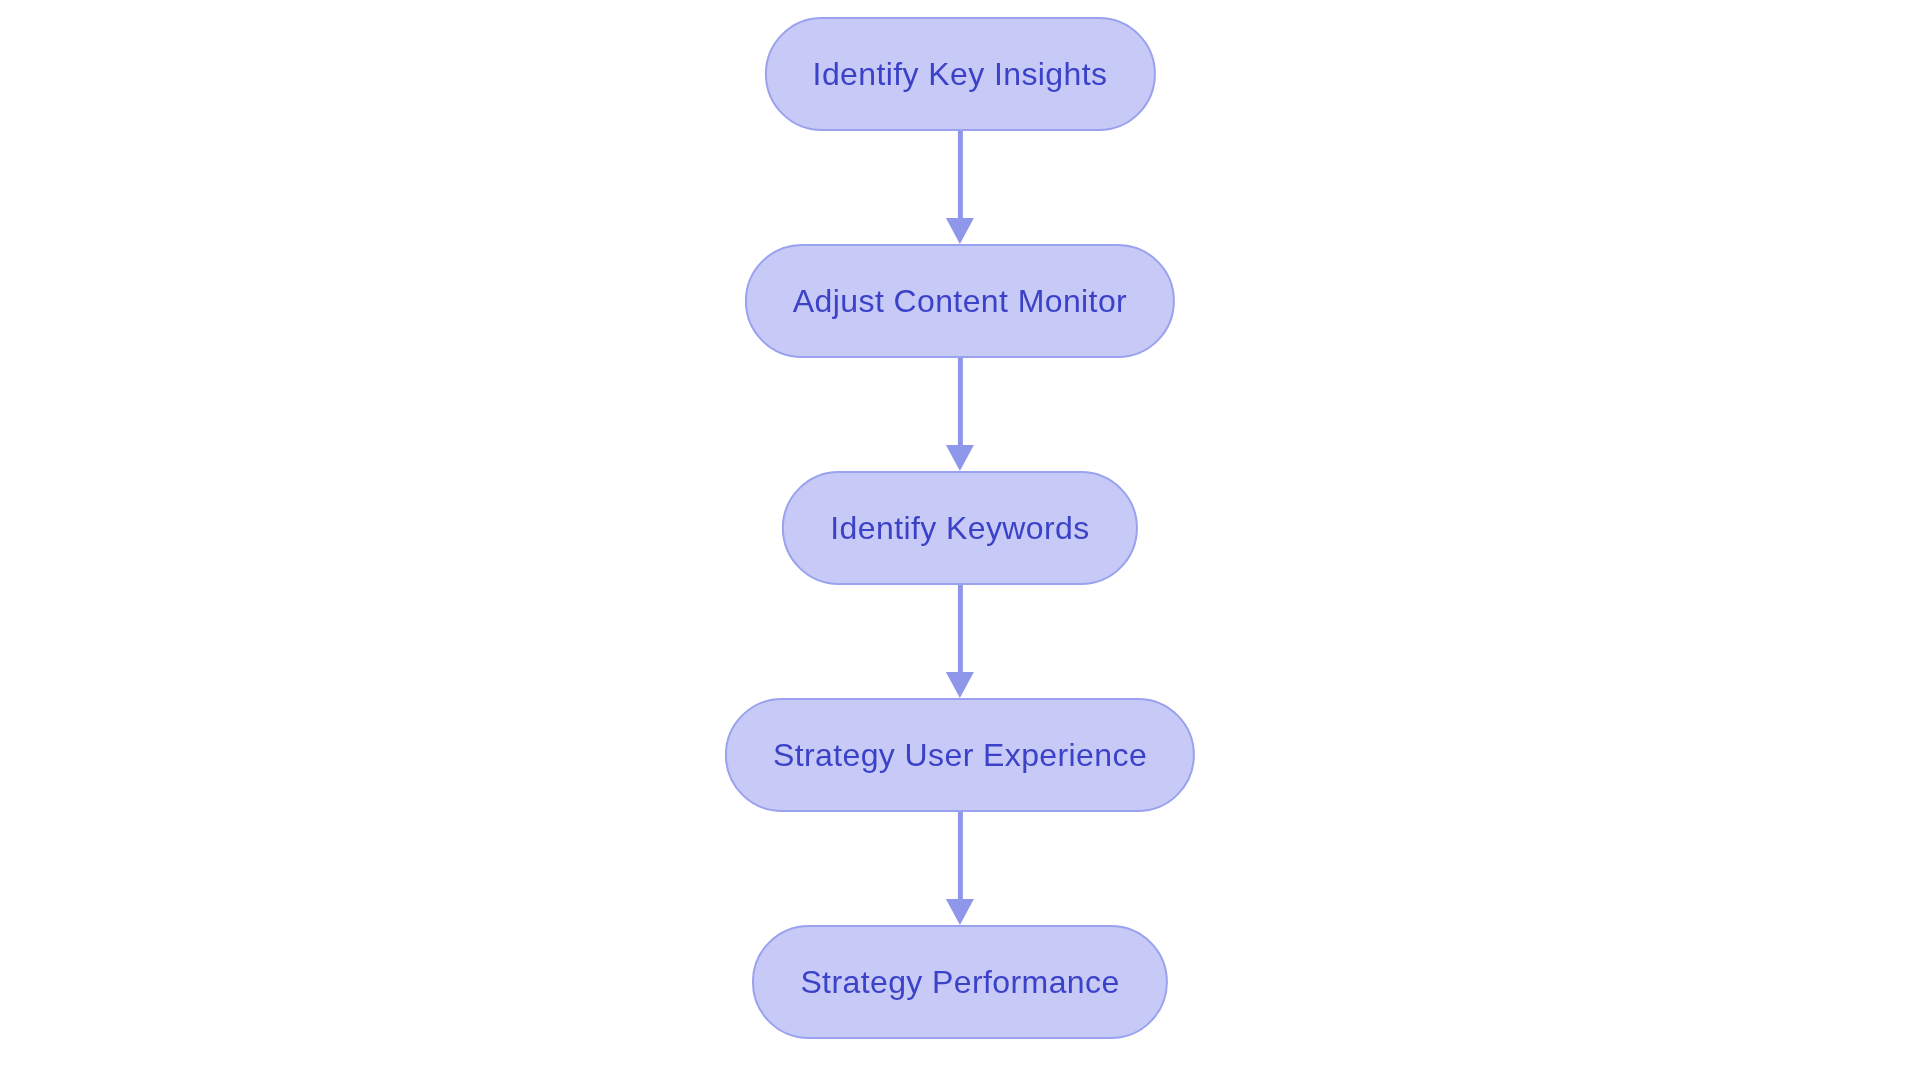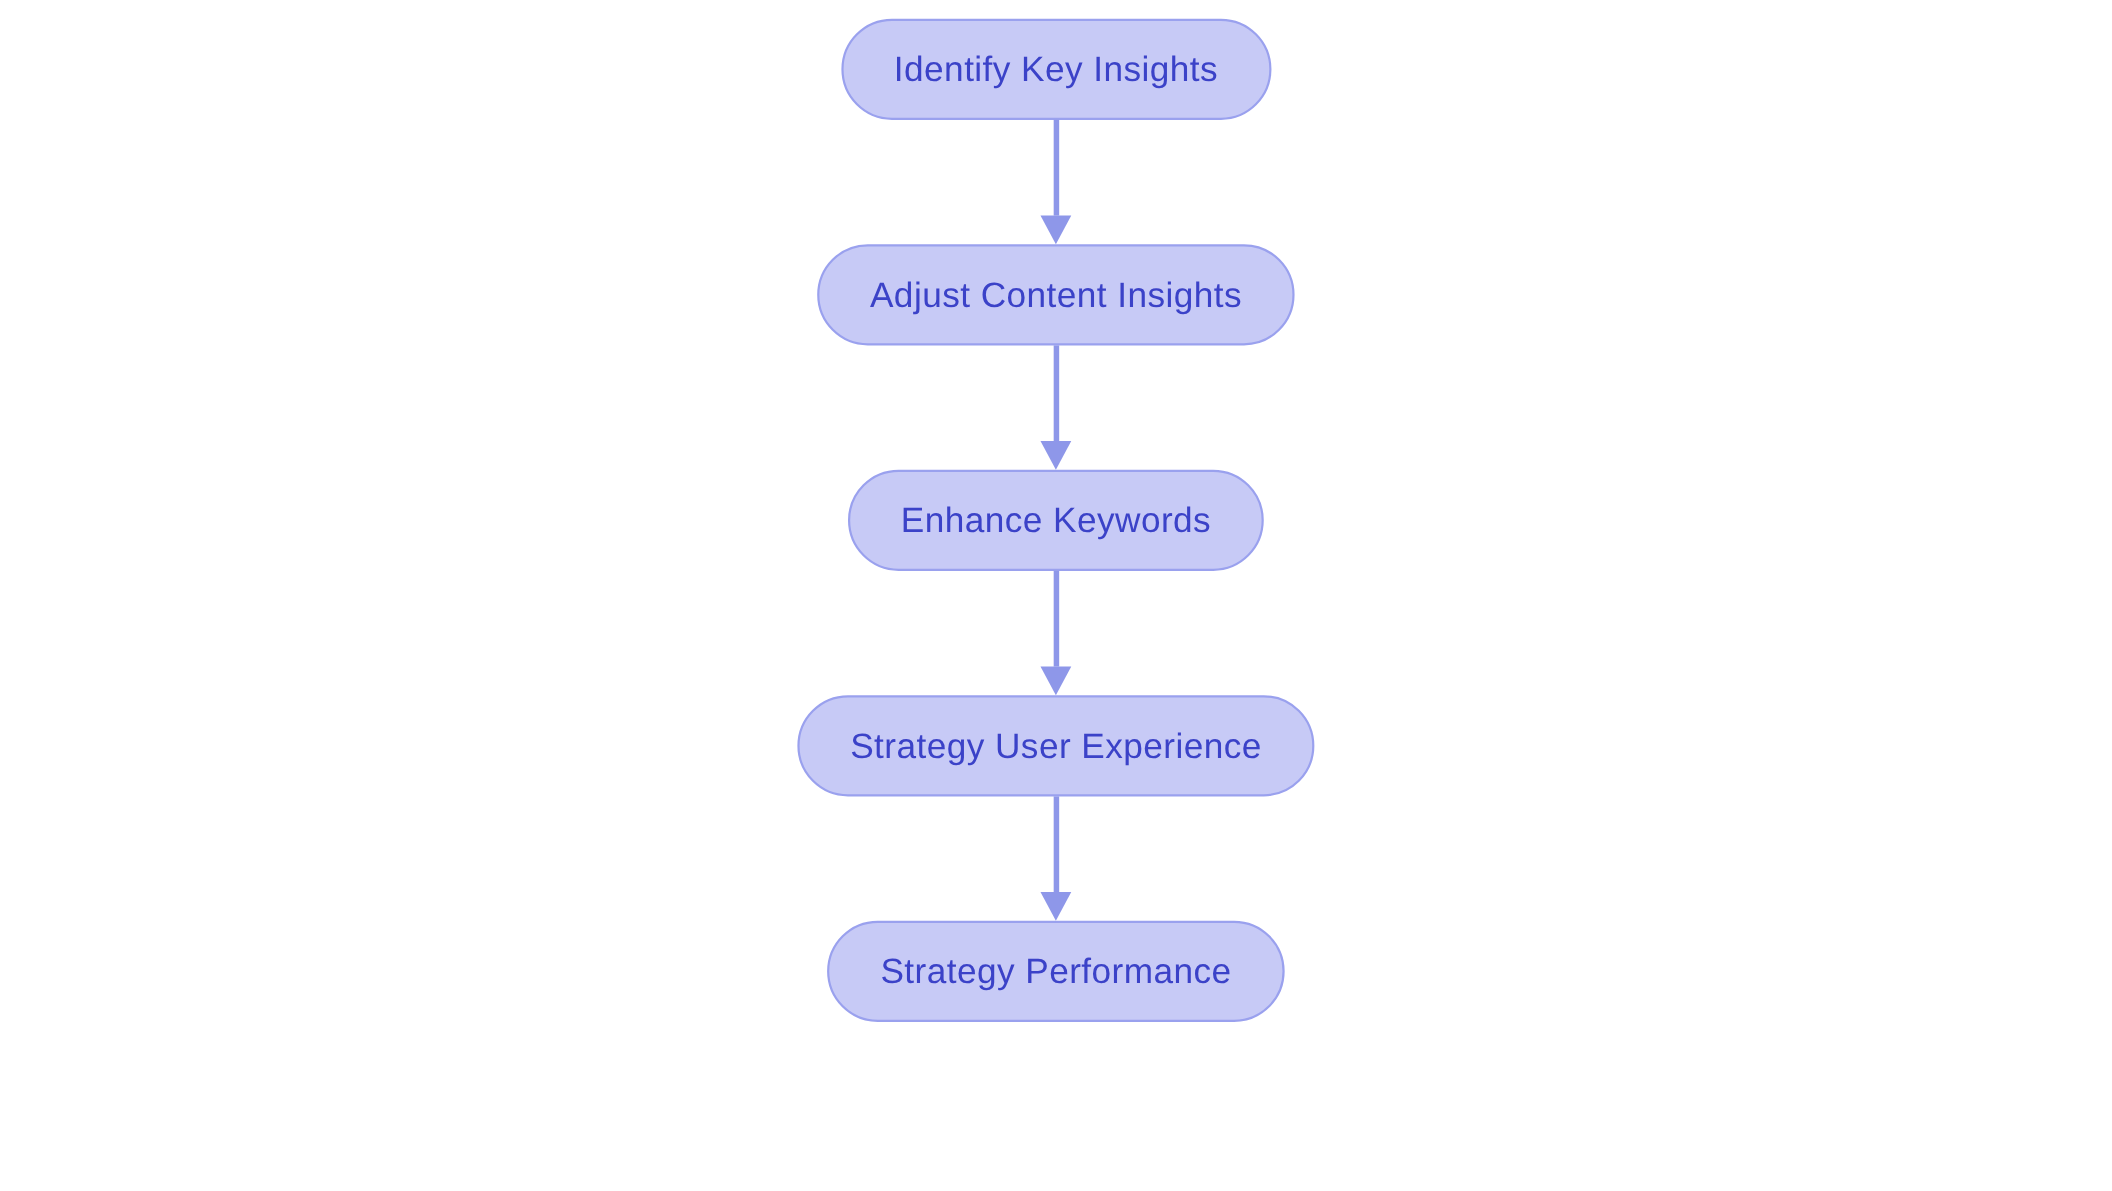--- a/index.html
+++ b/index.html
@@ -27,21 +27,21 @@
     left: 50%;
     transform: translateX(-50%);
     display: flex;
     flex-direction: column;
     align-items: center;
   }
 
   
   .node {
     box-sizing: border-box;
-    height: 92px;
+    height: 114px;
     min-width: 350px;
     padding: 0 46px;
     border-radius: 59px;
     background: var(--node_fill, #c7caf6);
     border: 2px solid var(--node_border, #9aa1ee);
     display: flex;
     align-items: center;
     justify-content: center;
   }
   .node .label {
@@ -81,30 +81,30 @@
     <div class="node">
       <span class="label">Identify Key Insights</span>
     </div>
 
     <div class="connector">
       <div class="line"></div>
       <div class="head"></div>
     </div>
 
     <div class="node">
-      <span class="label">Adjust Content Insights</span>
+      <span class="label">Adjust Content Monitor</span>
     </div>
 
     <div class="connector">
       <div class="line"></div>
       <div class="head"></div>
     </div>
 
     <div class="node">
-      <span class="label">Enhance Keywords</span>
+      <span class="label">Identify Keywords</span>
     </div>
 
     <div class="connector">
       <div class="line"></div>
       <div class="head"></div>
     </div>
 
     <div class="node">
       <span class="label">Strategy User Experience</span>
     </div>

